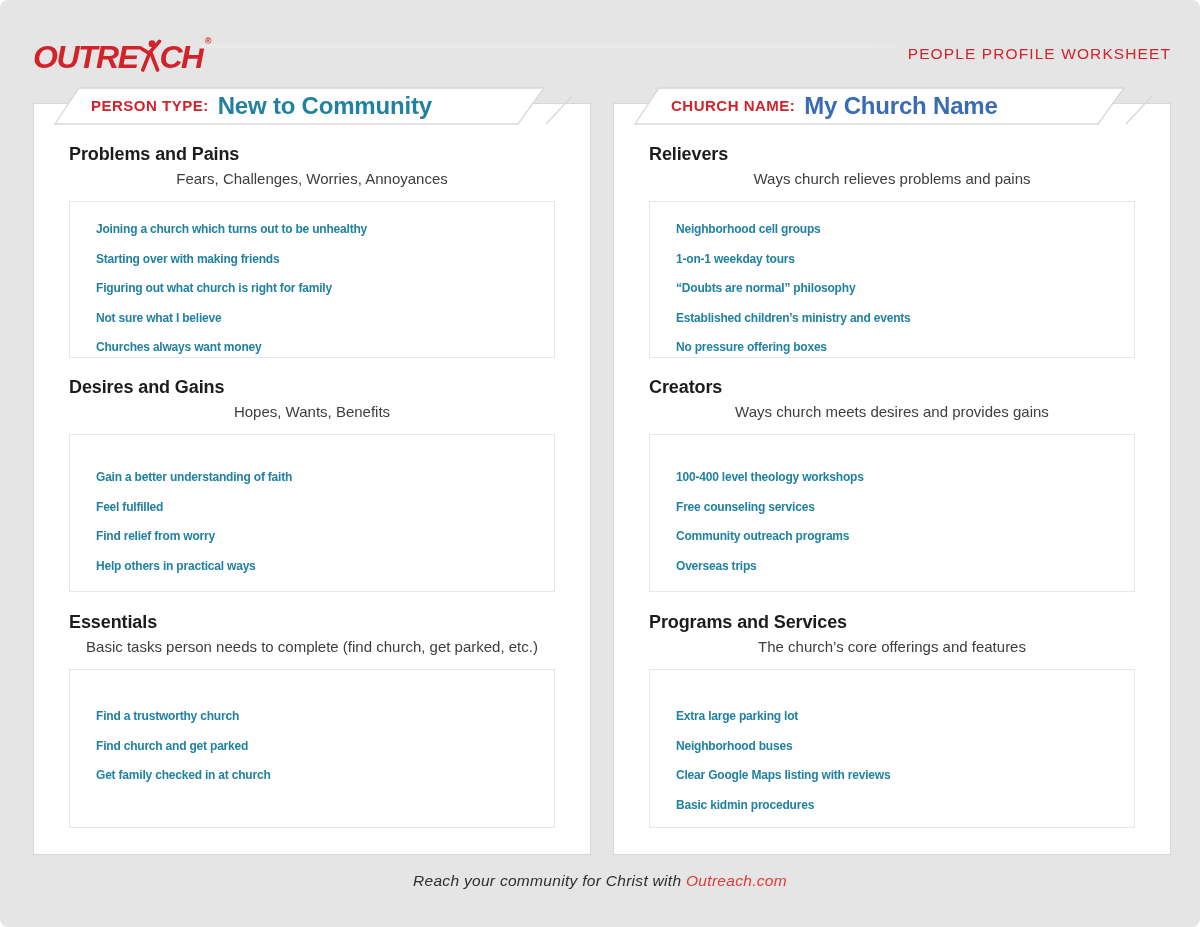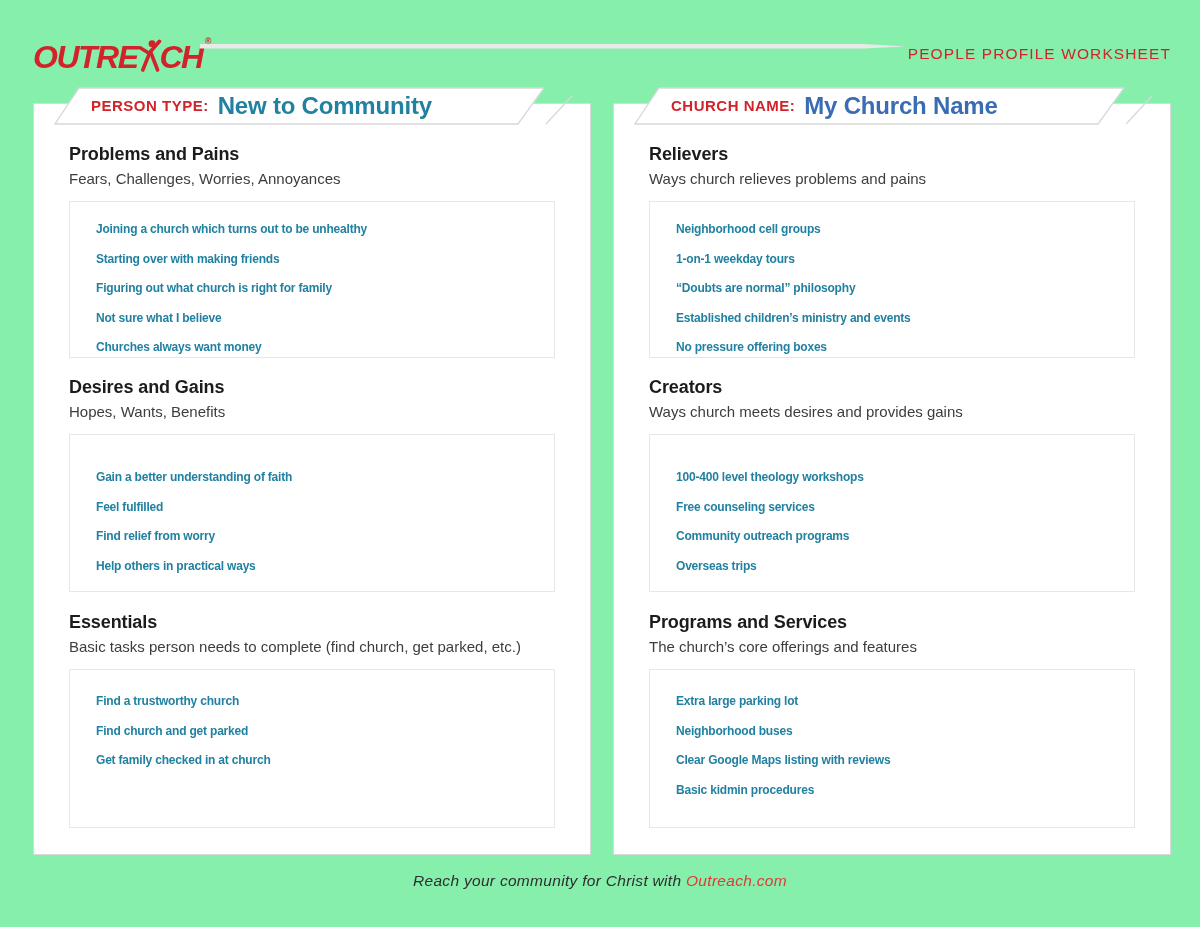--- a/index.html
+++ b/index.html
@@ -1,18 +1,18 @@
 <!DOCTYPE html>
 <html><head>
 <meta charset="utf-8">
 <style>
   html,body { margin:0; padding:0; background:#fff; }
   .page {
-    position:relative; width:1200px; height:927px; background:#86efac;
-    font-family:"Liberation Sans", sans-serif; overflow:hidden;
+    position:relative; width:1200px; height:927px; background:#e5e5e5;
+    font-family:"Liberation Sans", sans-serif; overflow:hidden;border-radius:8px;
   }
 
   
   .logo {
     position:absolute; left:33px; top:24px; display:flex; align-items:flex-end;
     color:#d2232a; font-weight:bold; font-style:italic; font-size:32px;
     letter-spacing:-1.5px; line-height:34px;
   }
   .logo .fig { width:25px; height:38px; margin:0 -2px -1px -1px; }
   .logo .reg { font-size:9px; font-style:normal; letter-spacing:0; margin:0 0 16px 2px; }
@@ -44,27 +44,27 @@
   .banner-label { color:#d2232a; font-weight:bold; font-size:15px; letter-spacing:.5px; }
   .banner-value { font-weight:bold; font-size:24px; letter-spacing:-.2px; }
 
   
   h2.sec-title {
     margin:19px 0 0; font-size:18px; line-height:21px; color:#1c1c1c;
     font-weight:bold; letter-spacing:-.1px;
   }
   section:first-of-type h2.sec-title { margin-top:40px; }
   section:nth-of-type(3) h2.sec-title { margin-top:20px; }
-  .sec-sub { margin:5px 0 0; font-size:15px; line-height:18px; color:#3d3d3d; }
+  .sec-sub { margin:5px 0 0; font-size:15px; line-height:18px; color:#3d3d3d;text-align:center; }
   .itembox {
     margin-top:13px; box-sizing:border-box; border:1px solid #e7e7e7; background:#fff;
     padding:13px 8px 0 26px; height:157px; overflow:hidden;
   }
   .itembox.pad-lg { padding-top:28px; height:158px; }
-  .itembox.pad-md { padding-top:17px; height:159px; }
+  .itembox.pad-md { padding-top:32px; height:159px; }
   .item {
     font-size:12px; font-weight:bold; line-height:29.5px; letter-spacing:-.2px;
     white-space:nowrap;
   }
 
   
   .footer {
     position:absolute; top:872px; left:0; width:100%; text-align:center;
     font-style:italic; font-size:15.5px; letter-spacing:.3px; color:#2e2e2e;
   }

